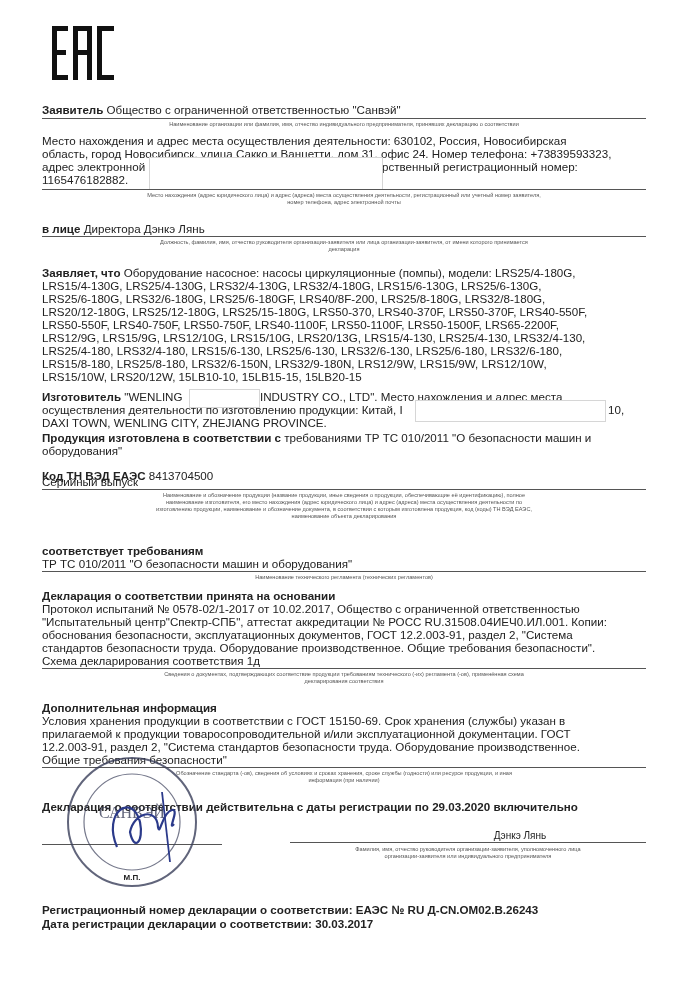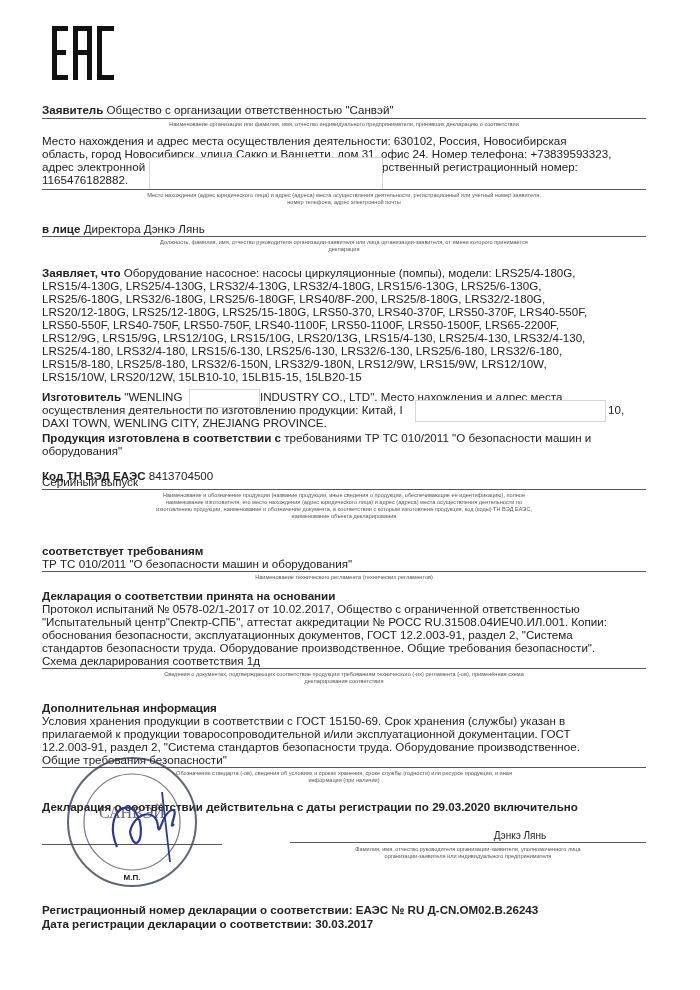--- a/index.html
+++ b/index.html
@@ -35,21 +35,21 @@
     <rect x="47" y="2" width="17" height="5"></rect>
     <rect x="47" y="51" width="17" height="5"></rect>
   </g>
 </svg>
 
 <div class="abs hdr">
 </div>
 
 <div class="abs line" style="top:103px;">
   <span class="b">Заявитель</span>
-  <span>Общество с организации ответственностью "Санвэй"</span>
+  <span>Общество с ограниченной ответственностью "Санвэй"</span>
 </div>
 <div class="rule" style="top:118px;"></div>
 <div class="cap" style="top:121px;">Наименование организации или фамилия, имя, отчество индивидуального предпринимателя, принявших декларацию о соответствии</div>
 
 <div class="abs line" style="top:134px;">Место нахождения и адрес места осуществления деятельности: 630102, Россия, Новосибирская</div>
 <div class="abs line" style="top:147px;">область, город Новосибирск, улица Сакко и Ванцетти, дом 31, офис 24. Номер телефона: +73839593323,</div>
 <div class="abs line" style="top:160px;">
   <span>адрес электронной</span>
 </div>
 <div class="abs line" style="top:160px; left:382px; width:280px;">рственный регистрационный номер:</div>
@@ -65,21 +65,21 @@
 </div>
 <div class="rule" style="top:236px;"></div>
 <div class="cap" style="top:239px;">Должность, фамилия, имя, отчество руководителя организации-заявителя или лица организации-заявителя, от имени которого принимается</div>
 <div class="cap" style="top:246px;">декларация</div>
 
 <div class="abs line" style="top:266px;">
   <span class="b">Заявляет, что</span>
   <span>Оборудование насосное: насосы циркуляционные (помпы), модели: LRS25/4-180G,</span>
 </div>
 <div class="abs line" style="top:279px;">LRS15/4-130G, LRS25/4-130G, LRS32/4-130G, LRS32/4-180G, LRS15/6-130G, LRS25/6-130G,</div>
-<div class="abs line" style="top:292px;">LRS25/6-180G, LRS32/6-180G, LRS25/6-180GF, LRS40/8F-200, LRS25/8-180G, LRS32/2-180G,</div>
+<div class="abs line" style="top:292px;">LRS25/6-180G, LRS32/6-180G, LRS25/6-180GF, LRS40/8F-200, LRS25/8-180G, LRS32/8-180G,</div>
 <div class="abs line" style="top:305px;">LRS20/12-180G, LRS25/12-180G, LRS25/15-180G, LRS50-370, LRS40-370F, LRS50-370F, LRS40-550F,</div>
 <div class="abs line" style="top:318px;">LRS50-550F, LRS40-750F, LRS50-750F, LRS40-1100F, LRS50-1100F, LRS50-1500F, LRS65-2200F,</div>
 <div class="abs line" style="top:331px;">LRS12/9G, LRS15/9G, LRS12/10G, LRS15/10G, LRS20/13G, LRS15/4-130, LRS25/4-130, LRS32/4-130,</div>
 <div class="abs line" style="top:344px;">LRS25/4-180, LRS32/4-180, LRS15/6-130, LRS25/6-130, LRS32/6-130, LRS25/6-180, LRS32/6-180,</div>
 <div class="abs line" style="top:357px;">LRS15/8-180, LRS25/8-180, LRS32/6-150N, LRS32/9-180N, LRS12/9W, LRS15/9W, LRS12/10W,</div>
 <div class="abs line" style="top:370px;">LRS15/10W, LRS20/12W, 15LB10-10, 15LB15-15, 15LB20-15</div>
 
 <div class="abs line" style="top:390px;">
   <span class="b">Изготовитель</span>
   <span>"WENLING</span>

